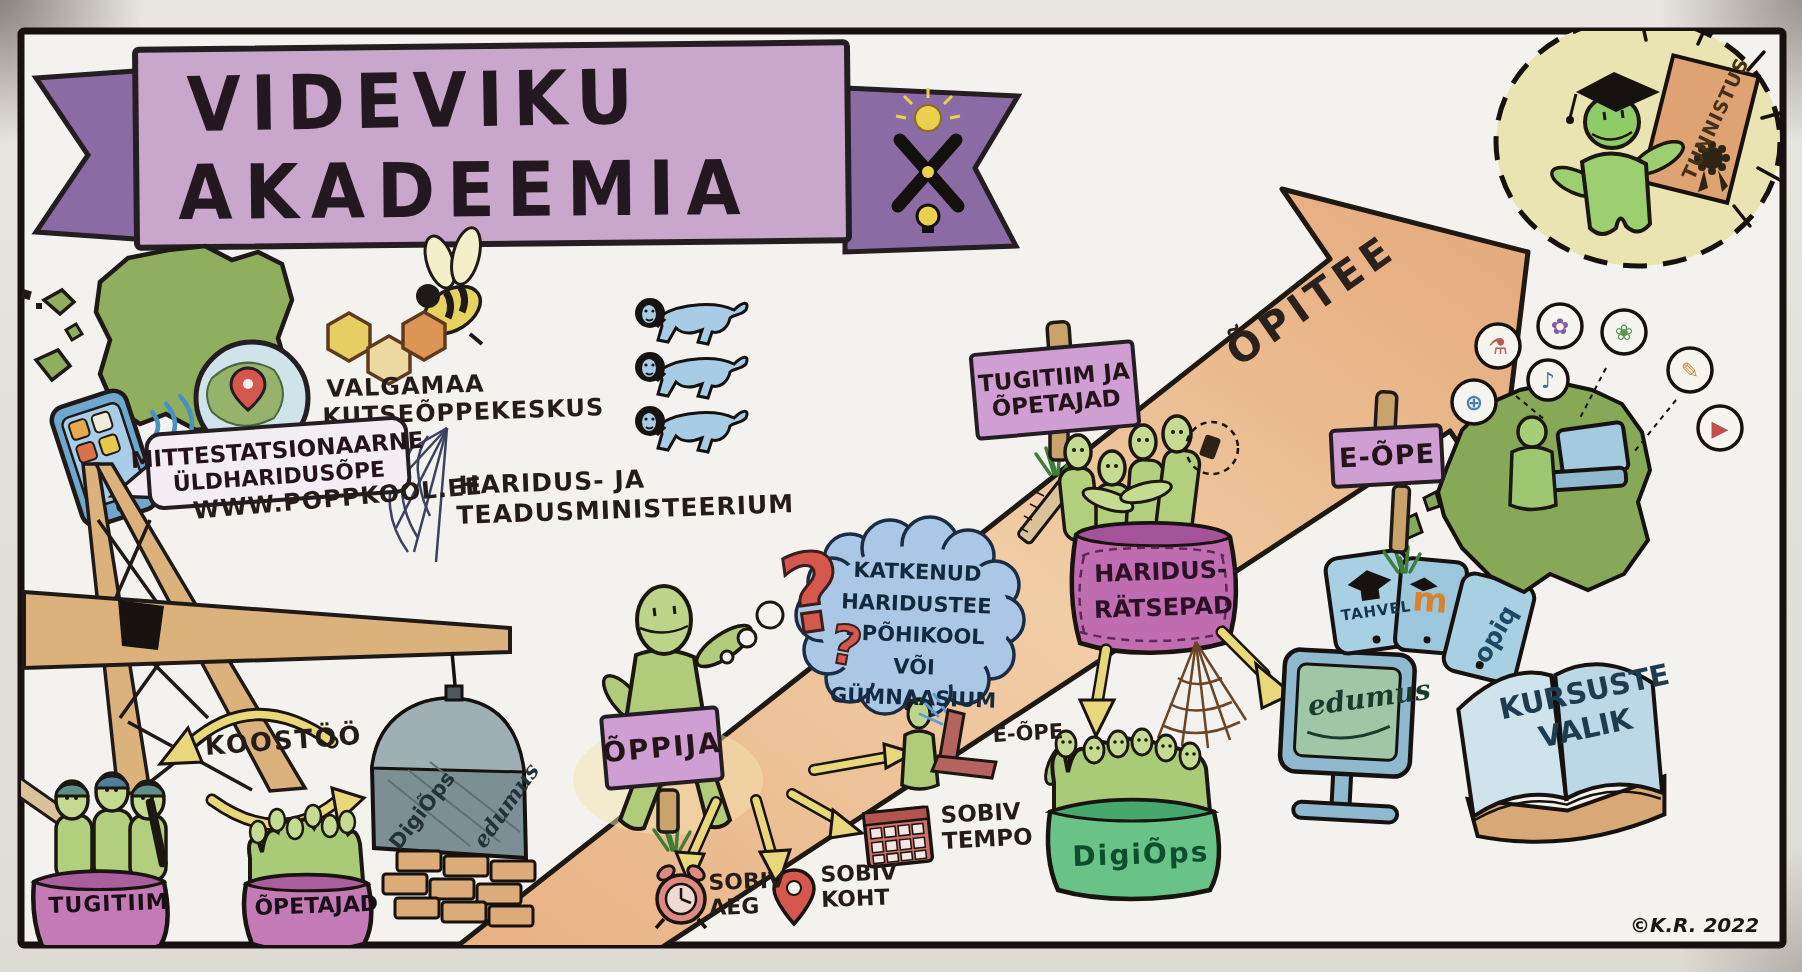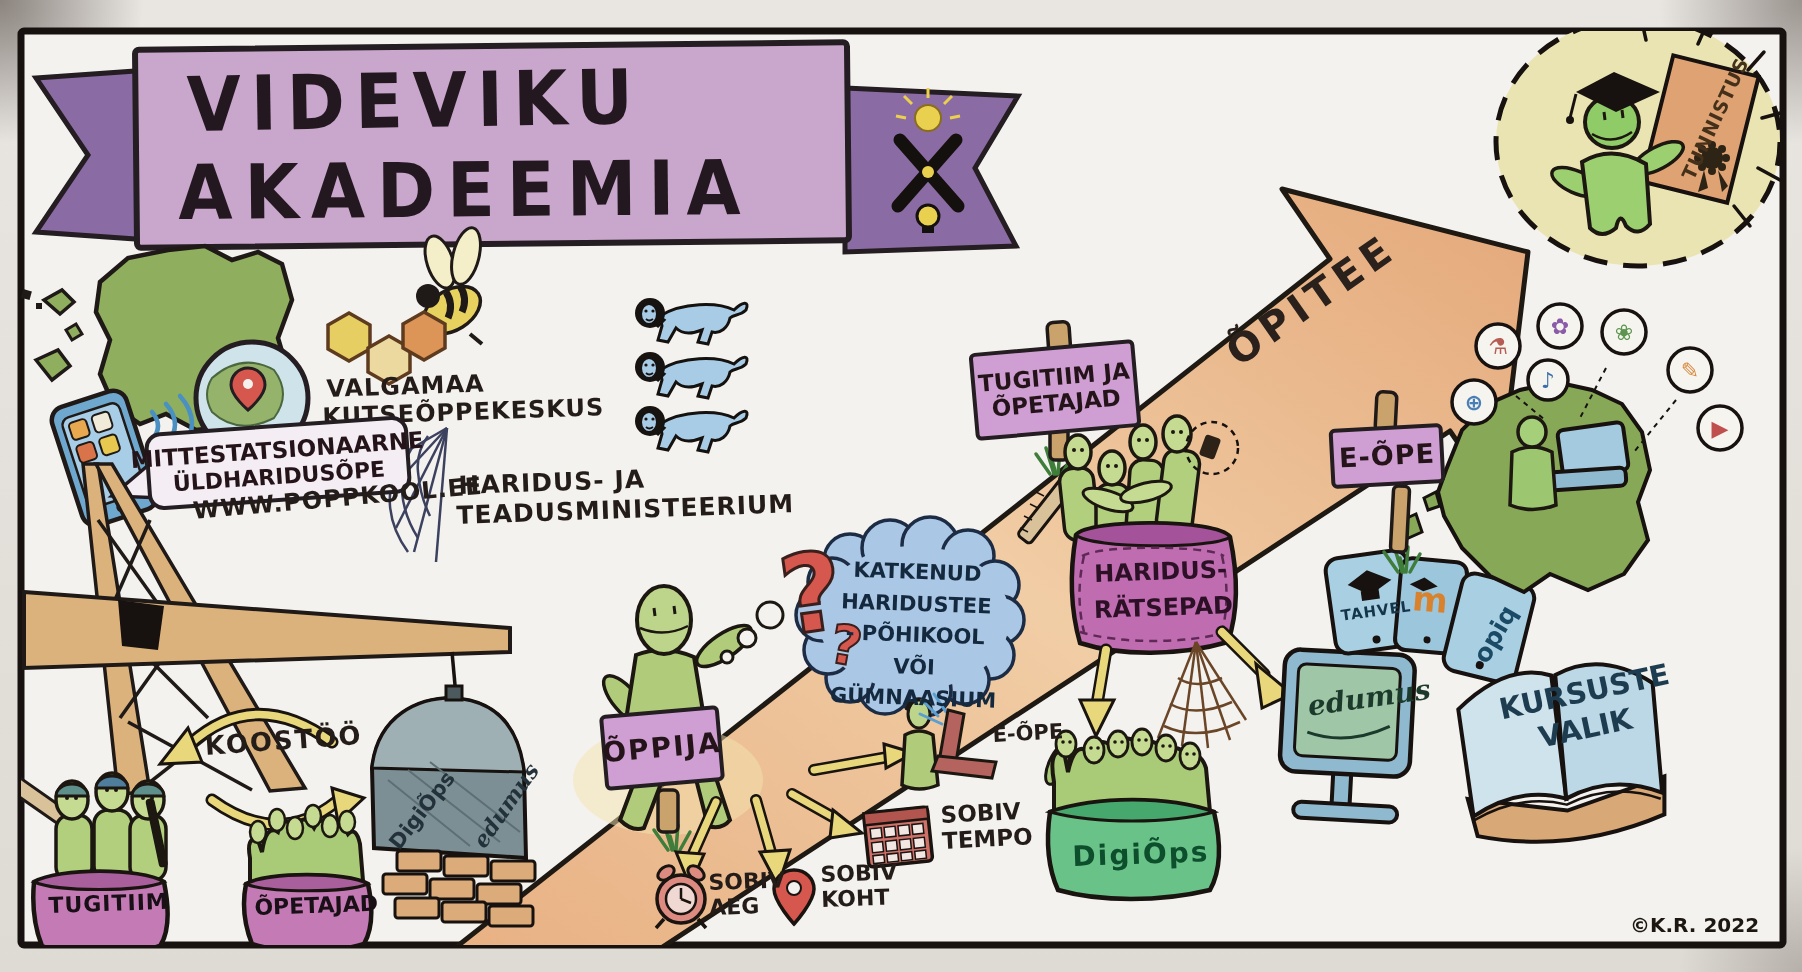--- a/index.html
+++ b/index.html
@@ -611,15 +611,15 @@
 <div class="lbl" style="left:1414px;top:580px;font-size:34px;transform:rotate(5deg);color:#d9822e;">m</div>
 <div class="lbl" style="left:1468px;top:654px;font-size:25px;transform:rotate(-60deg);color:#1b4a66;">opiq</div>
 
 <div class="lbl ctr" style="left:1496px;top:692px;width:160px;font-size:29px;line-height:1.25;transform:rotate(-12deg);color:#1d3c50;">
   <div>KURSUSTE</div>
   <div>VALIK</div>
 </div>
 
 <div class="lbl" style="left:1678px;top:174px;font-size:19px;letter-spacing:1px;transform:rotate(-65deg);color:#453019;">TUNNISTUS</div>
 
-<div class="lbl" style="left:1630px;top:914px;font-size:20px;color:#1c1711;">©K.R. 2022</div>
+<div class="lbl" style="left:1630px;top:914px;font-size:20px;color:#1c1711;font-style:italic;">©K.R. 2022</div>
 
 </div>
 
 </body></html>

